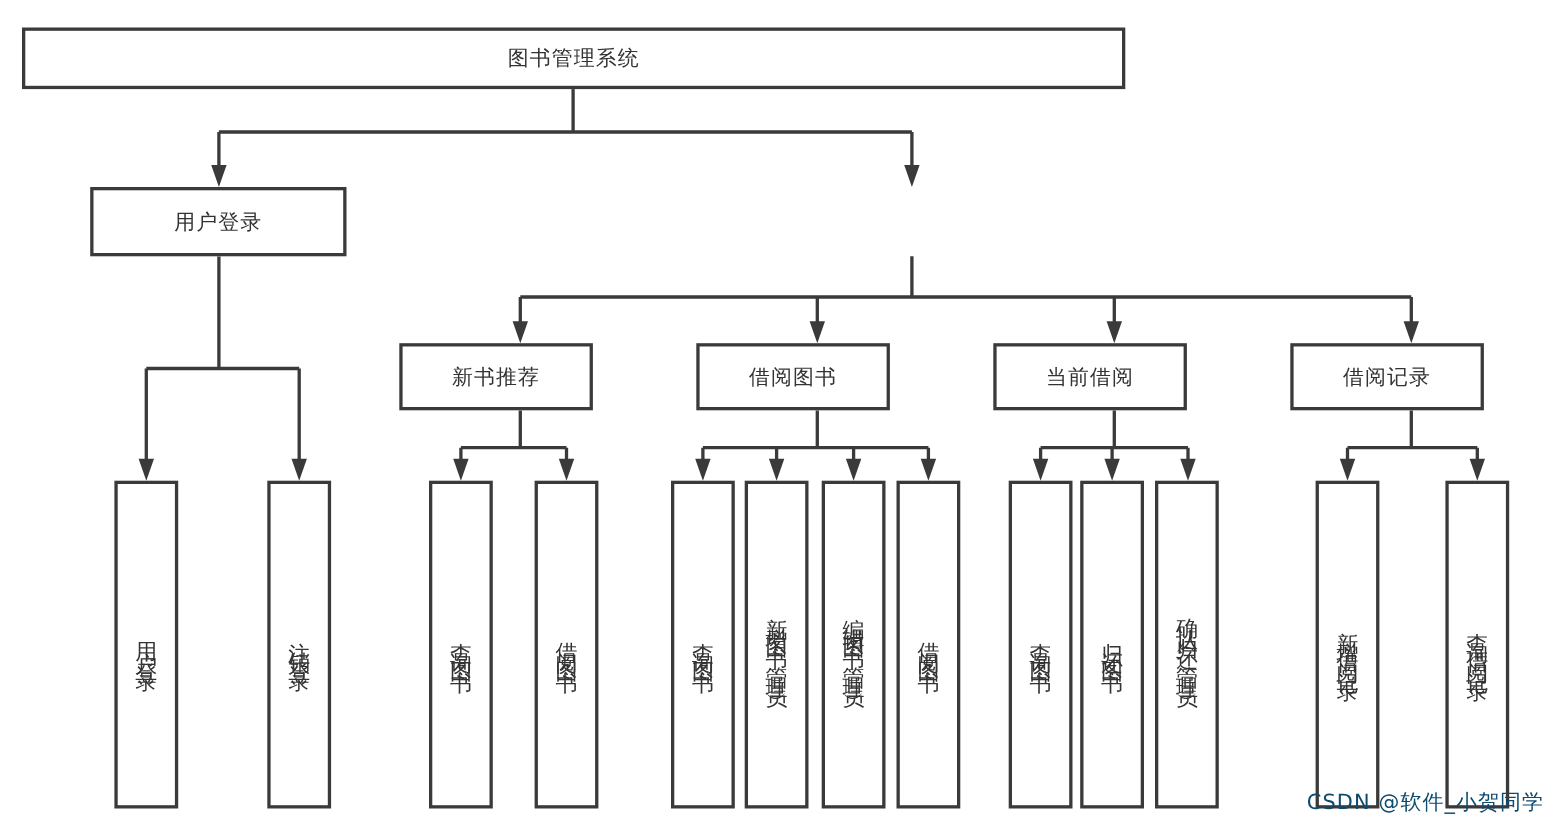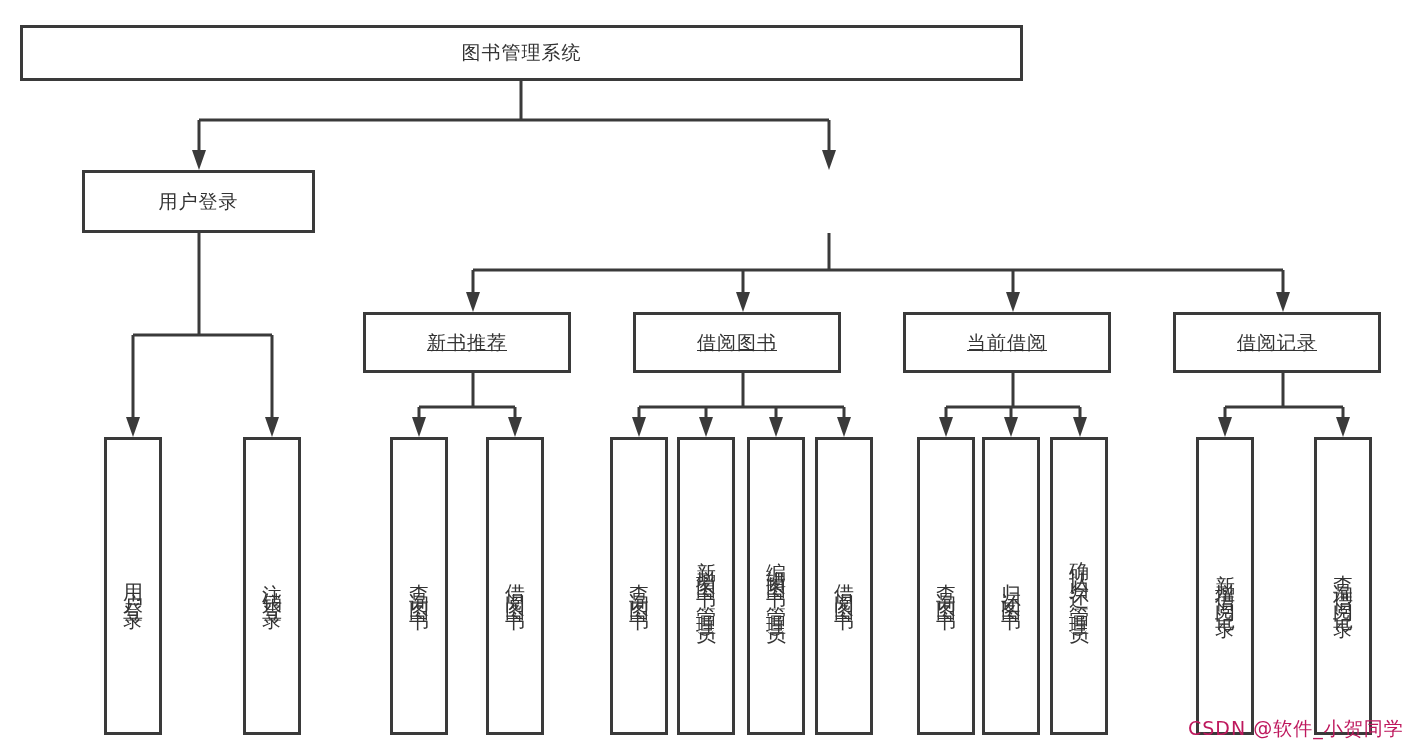--- a/index.html
+++ b/index.html
@@ -16,21 +16,21 @@
     box-sizing:border-box;
     border:3px solid #3a3a3a;
     background:#ffffff;
     display:flex;align-items:center;justify-content:center;
     font-size:19px;color:#333333;
     letter-spacing:1px;
     z-index:2;
   }
   .root{left:20px;top:13px;width:1003px;height:56px;margin-top:12px;}
   .l2{top:170px;width:233px;height:63px;}
-  .l3{top:312px;width:208px;height:61px;text-decoration:underline;}
+  .l3{top:312px;width:176px;height:61px;}
   .leaf{
     position:absolute;
     top:437px;width:58px;height:298px;
     box-sizing:border-box;
     border:3px solid #3a3a3a;
     background:#ffffff;
     display:flex;align-items:center;justify-content:center;
     z-index:2;
   }
   .leaf span{
@@ -39,21 +39,21 @@
     font-size:20px;
     letter-spacing:9px;
     line-height:1.05;
     color:#333333;
     white-space:nowrap;
   }
   .watermark{
     position:absolute;
     left:1188px;top:716px;
     font-size:19px;
-    color:#be185d;
+    color:#0c4a6e;
     letter-spacing:1px;
     z-index:5;
     white-space:nowrap;
   }
 </style>
 </head>
 <body>
 
 <div class="page">
 

